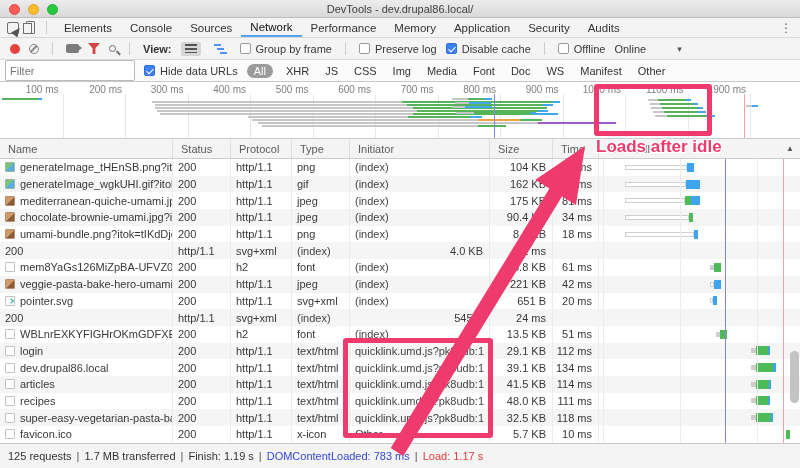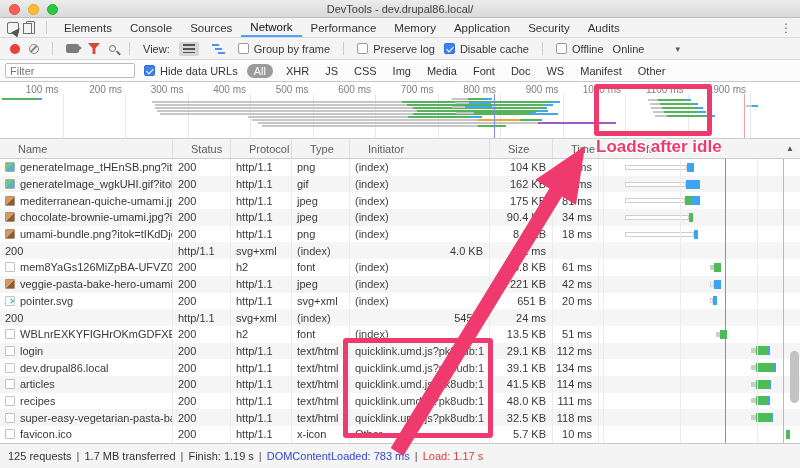--- a/index.html
+++ b/index.html
@@ -43,59 +43,59 @@
   .clear-icon::after { content:""; position:absolute; left:-1px; top:3.2px; width:9px; height:1.5px;
       background:#848484; transform:rotate(-45deg); }
   .cam-icon { width:13px; height:9px; background:#7c7c7c; border-radius:2px; position:relative; }
   .cam-icon::after { content:""; position:absolute; right:-3px; top:1px; width:0; height:0;
       border-top:3.5px solid transparent; border-bottom:3.5px solid transparent; border-left:4px solid #7c7c7c; }
   .funnel-icon { width:12px; height:11px; background:#d64541;
       clip-path:polygon(0 0,100% 0,62% 48%,62% 100%,38% 100%,38% 48%); }
   .mag-icon { width:7px; height:7px; border:1.5px solid #6e6e6e; border-radius:50%; position:relative; }
   .mag-icon::after { content:""; position:absolute; left:5.5px; top:5.5px; width:5px; height:1.5px;
       background:#6e6e6e; transform:rotate(45deg); }
-  .viewlabel { color:#333; }
+  .viewlabel { color:#333;font-weight:bold; }
   .viewbtn { padding:2px 4px; border-radius:2px; display:flex; align-items:center; }
   .viewbtn.selected { background:#d6d6d6; }
   .list-icon { width:12px; height:10px;
       background:linear-gradient(#555 1.5px,transparent 1.5px,transparent 4px,#555 4px,#555 5.5px,transparent 5.5px,transparent 8px,#555 8px,#555 9.5px,transparent 9.5px); }
   .wf-icon { width:13px; height:10px; position:relative; }
   .wf-icon i { position:absolute; height:2px; background:#4d90fe; display:block; }
   .wf-icon i:nth-child(1){ left:0; top:0; width:7px; }
   .wf-icon i:nth-child(2){ left:3px; top:4px; width:7px; }
   .wf-icon i:nth-child(3){ left:6px; top:8px; width:7px; }
   .cb { width:11px; height:11px; border:1px solid #9a9a9a; border-radius:2px; background:#fff; flex:none; }
   .cb.checked { background:#3b82f0; border-color:#2f6fd6; position:relative; }
   .cb.checked::after { content:""; position:absolute; left:3px; top:0.5px; width:3px; height:6px;
       border:solid #fff; border-width:0 1.5px 1.5px 0; transform:rotate(45deg); }
   .cbrow { display:flex; align-items:center; gap:5px; }
   .caret { color:#555; font-size:9px; margin-left:22px; }
 
   
   .filterrow { height:22px; background:#fbfbfb; border-bottom:1px solid #c9c9c9;
                display:flex; align-items:center; padding-left:5px; gap:9px; }
-  .filter-input { width:130px; height:15px; border:1px solid #bbb; border-radius:2px;
+  .filter-input { width:130px; height:21px; border:1px solid #bbb; border-radius:2px;
                   font-size:11px; padding:0 4px; font-family:inherit; color:#333; background:#fff; }
   .ftype { color:#333; padding:1px 3px; }
   .ftype.active { background:#9b9b9b; color:#fff; border-radius:8px; padding:1px 7px; }
 
   
   .overview { height:57px; position:relative; background:#fff; border-bottom:1px solid #ccc; overflow:hidden; }
   .tick-line { position:absolute; top:12px; bottom:0; width:1px; background:#e8e8e8; }
   .tick-label { position:absolute; top:2px; width:60px; text-align:right; font-size:10px; color:#7f7f7f; }
   .ovbar { position:absolute; height:2px; }
   .ov-grey { background:#c6c6c6; } .ov-green { background:#55b45a; } .ov-blue { background:#41a7ee; }
   .ov-orange { background:#efa33c; } .ov-purple { background:#9e5bc8; }
   .ov-line { position:absolute; top:12px; bottom:0; width:1px; }
   .ov-line.dcl { background:#8089e8; } .ov-line.load { background:#f0a1a1; }
 
   
   .grid { display:grid; grid-template-columns:173px 58px 61px 58px 140px 63px 46px 1fr; }
   .thead { height:20px; background:#f4f4f4; border-bottom:1px solid #ccc; color:#5c5c5c; }
-  .thead .hcell { display:flex; align-items:center; padding-left:18px; border-right:1px solid #ddd;
+  .thead .hcell { display:flex; align-items:center; padding-left:8px; border-right:1px solid #ddd;
                   overflow:hidden; white-space:nowrap; }
   .thead .hcell:last-child { border-right:none; position:relative; }
   .sort-icon { position:absolute; right:6px; font-size:8px; color:#555; }
   .tbody { position:relative; height:284px; overflow:hidden; }
   .trow { height:16.7px; }
   .trow:nth-child(even) { background:#f5f5f5; }
   .tcell { display:flex; align-items:center; padding-left:5px; overflow:hidden; white-space:nowrap;
            border-right:1px solid #ececec; height:100%; }
   .tcell.right { justify-content:flex-end; padding-right:6px; }
   .tcell.wfcell { border-right:none; position:relative; padding:0; }

